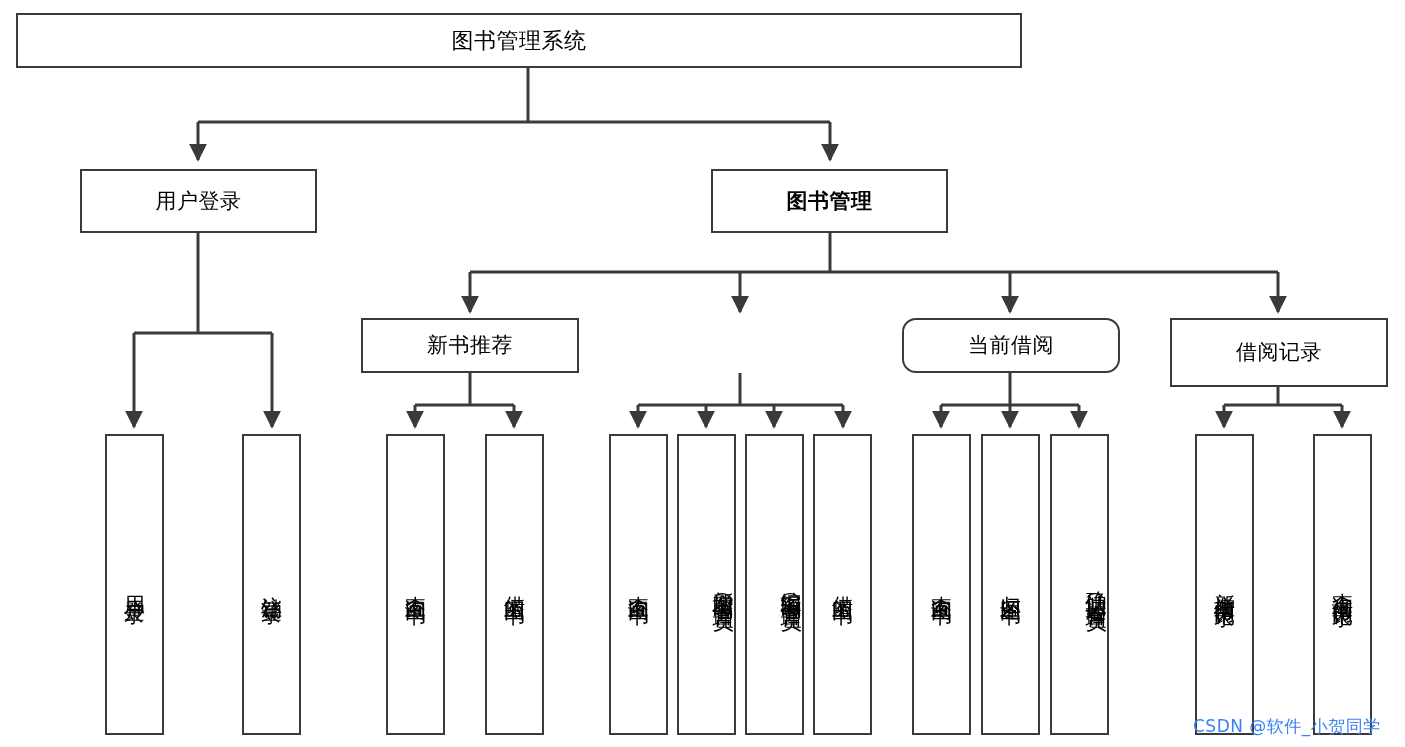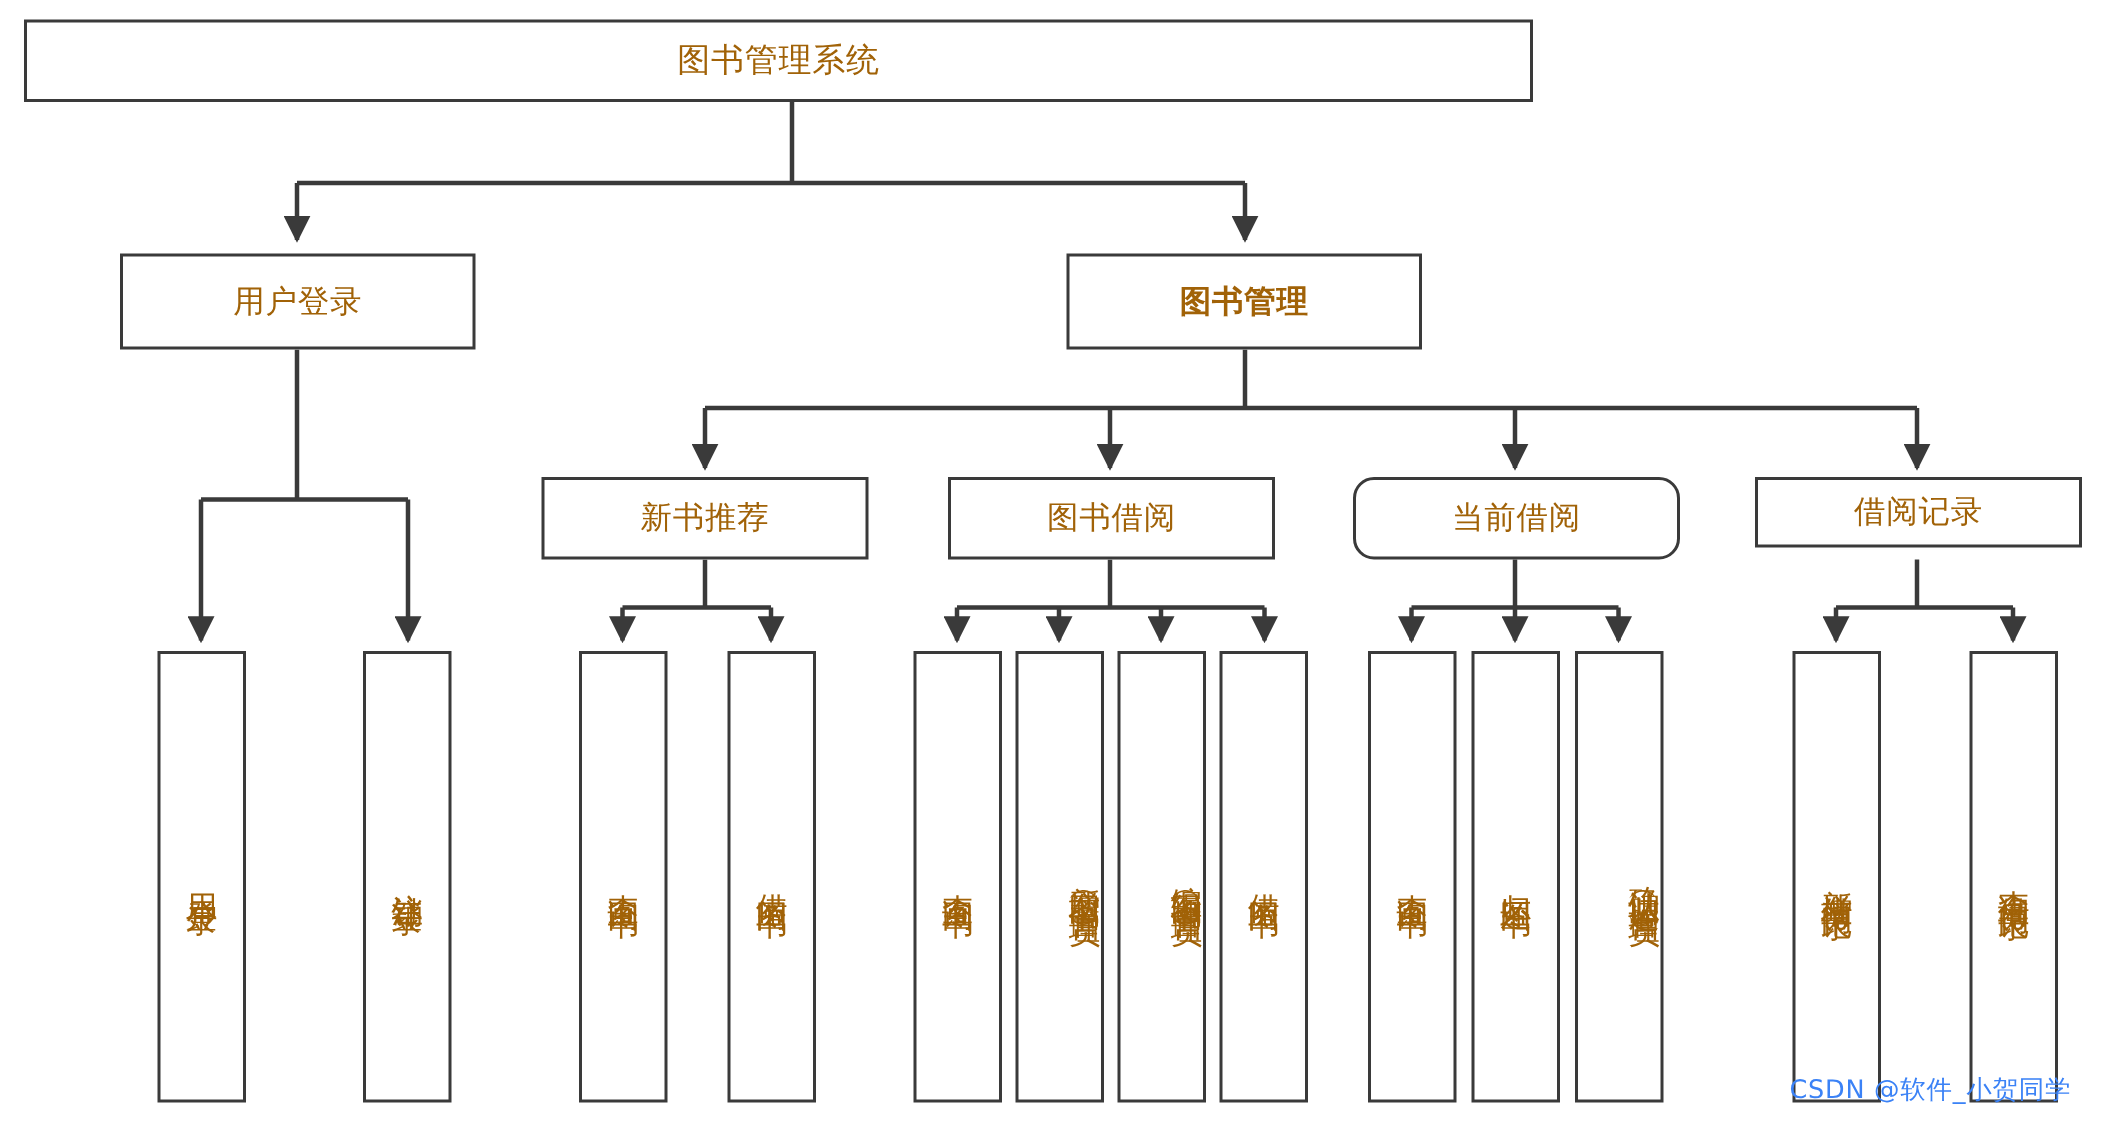--- a/index.html
+++ b/index.html
@@ -27,21 +27,21 @@
     pointer-events: none;
   }
   .node {
     position: absolute;
     box-sizing: border-box;
     border: 2px solid #3a3a3a;
     background: #ffffff;
     display: flex;
     align-items: center;
     justify-content: center;
-    color: #a16207;
+    color: #000000;
     line-height: 1.05;
   }
   .node-h {
     font-size: 21px;
     letter-spacing: 0.5px;
   }
   .node-root {
     font-size: 22px;
   }
   .node-v {
@@ -131,27 +131,24 @@
   <div class="node node-h" style="left:80px; top:169px; width:237px; height:64px;">
     <span class="label">用户登录</span>
   </div>
   <div class="node node-h" style="left:711px; top:169px; width:237px; height:64px;font-weight:bold;">
     <span class="label">图书管理</span>
   </div>
 
   <div class="node node-h" style="left:361px; top:318px; width:218px; height:55px;">
     <span class="label">新书推荐</span>
   </div>
-  <div class="node node-h" style="left:632px; top:318px; width:218px; height:55px;">
-    <span class="label">图书借阅</span>
-  </div>
   <div class="node node-h" style="left:902px; top:318px; width:218px; height:55px;border-radius:14px;">
     <span class="label">当前借阅</span>
   </div>
-  <div class="node node-h" style="left:1170px; top:318px; width:218px; height:47px;">
+  <div class="node node-h" style="left:1170px; top:318px; width:218px; height:69px;">
     <span class="label">借阅记录</span>
   </div>
 
   <div class="node node-v center-v" style="left:105px; top:434px; width:59px; height:301px;">
     <span class="label">用户登录</span>
   </div>
   <div class="node node-v center-v" style="left:242px; top:434px; width:59px; height:301px;">
     <span class="label">注销登录</span>
   </div>
 

